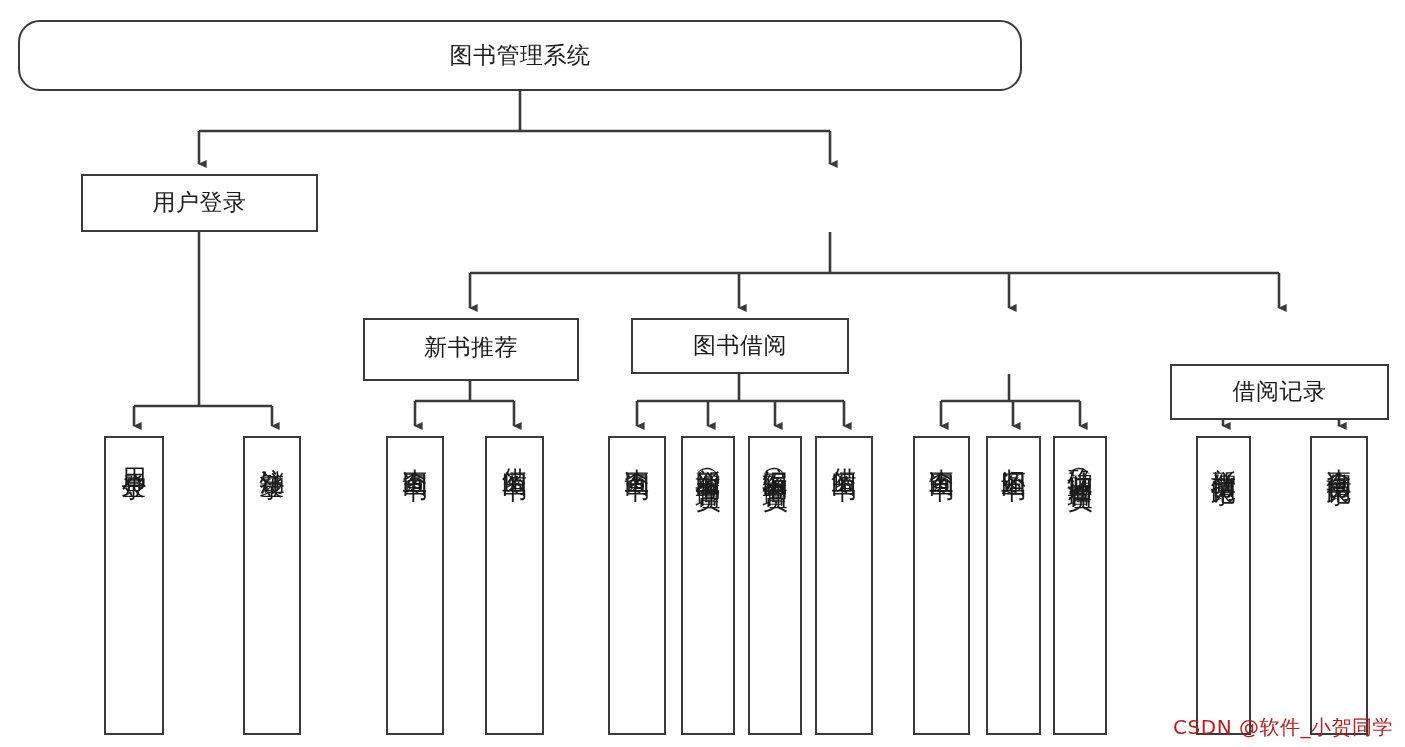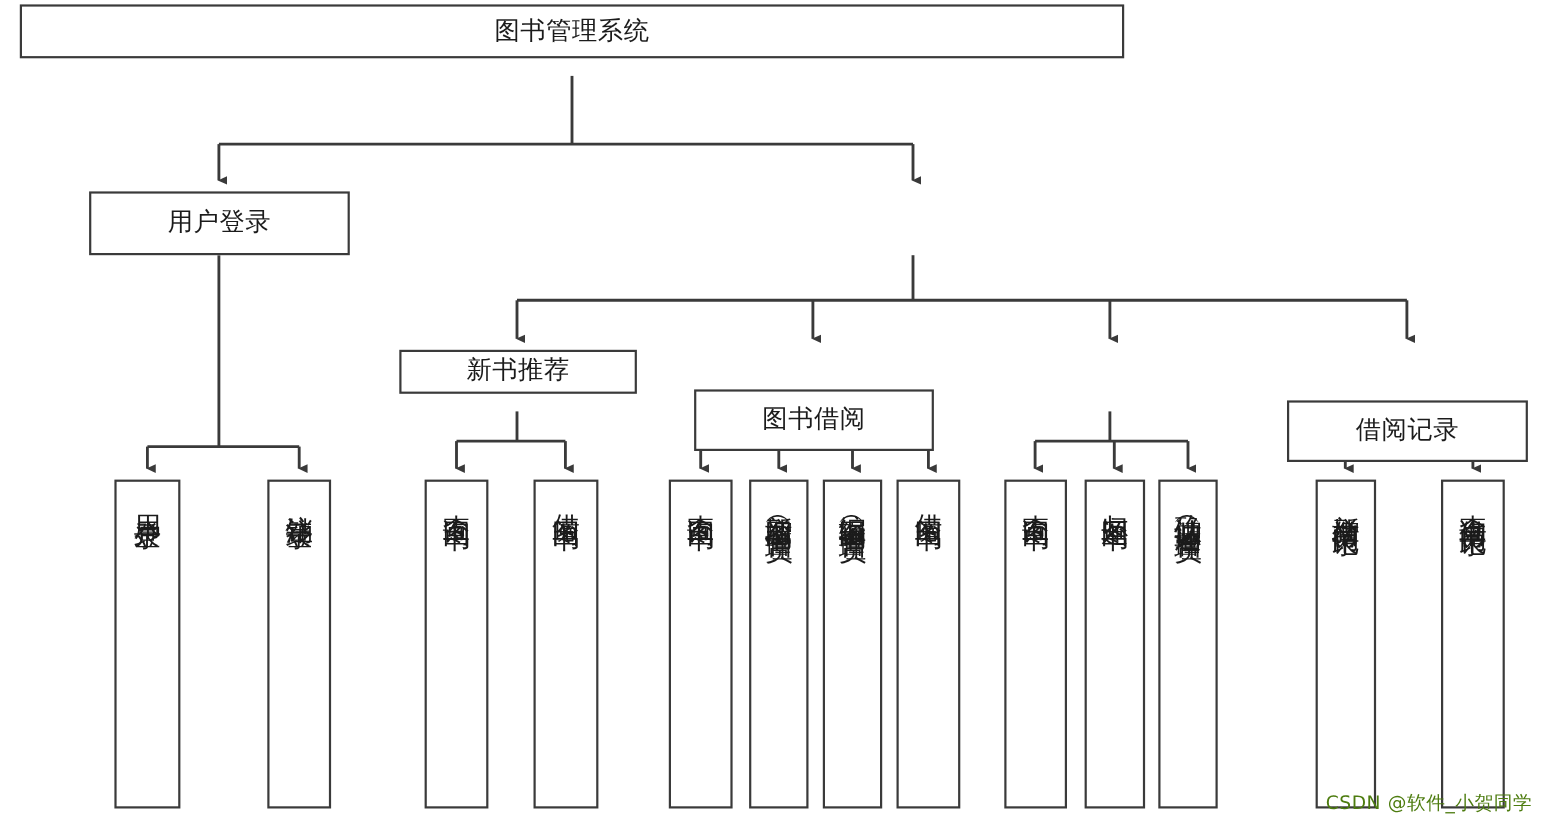--- a/index.html
+++ b/index.html
@@ -55,22 +55,22 @@
     writing-mode: vertical-rl;
     text-orientation: upright;
     font-size: 25px;
     letter-spacing: 3px;
     line-height: 1;
   }
   .watermark {
     position: absolute;
     right: 12px;
     bottom: 6px;
-    font-size: 17px;
-    color: #4d7c0f;
+    font-size: 20px;
+    color: #b91c1c;
     letter-spacing: 0.5px;
     white-space: nowrap;
     font-family: "DejaVu Sans", "Liberation Sans", sans-serif;
   }
 </style>
 </head>
 <body>
 
 <div id="diagram-root">
 
@@ -122,34 +122,34 @@
       <path d="M1013,401 L1013,426" marker-end="url(#arrowhead)"></path>
       <path d="M1080,401 L1080,426" marker-end="url(#arrowhead)"></path>
 
       <path d="M1279,374 L1279,401"></path>
       <path d="M1223,401 L1339,401"></path>
       <path d="M1223,401 L1223,426" marker-end="url(#arrowhead)"></path>
       <path d="M1339,401 L1339,426" marker-end="url(#arrowhead)"></path>
     </g>
   </svg>
 
-  <div class="node horizontal" style="left:18px; top:4px; width:1004px; height:49px;">
+  <div class="node horizontal" style="left:18px; top:20px; width:1004px; height:71px;border-radius:22px;">
     <span class="node-label">图书管理系统</span>
   </div>
 
   <div class="node horizontal" style="left:81px; top:174px; width:237px; height:58px;">
     <span class="node-label">用户登录</span>
   </div>
 
 
-  <div class="node horizontal" style="left:363px; top:318px; width:216px; height:40px;">
+  <div class="node horizontal" style="left:363px; top:318px; width:216px; height:63px;font-family:Liberation Mono, monospace;">
     <span class="node-label">新书推荐</span>
   </div>
 
-  <div class="node horizontal" style="left:631px; top:318px; width:218px; height:56px;margin-top:36px;">
+  <div class="node horizontal" style="left:631px; top:318px; width:218px; height:56px;">
     <span class="node-label">图书借阅</span>
   </div>
 
 
   <div class="node horizontal" style="left:1170px; top:318px; width:219px; height:56px;margin-top:46px;">
     <span class="node-label">借阅记录</span>
   </div>
 
   <div class="node vertical" style="left:104px; top:436px; width:60px; height:299px;">
     <span class="node-label">用户登录</span>

